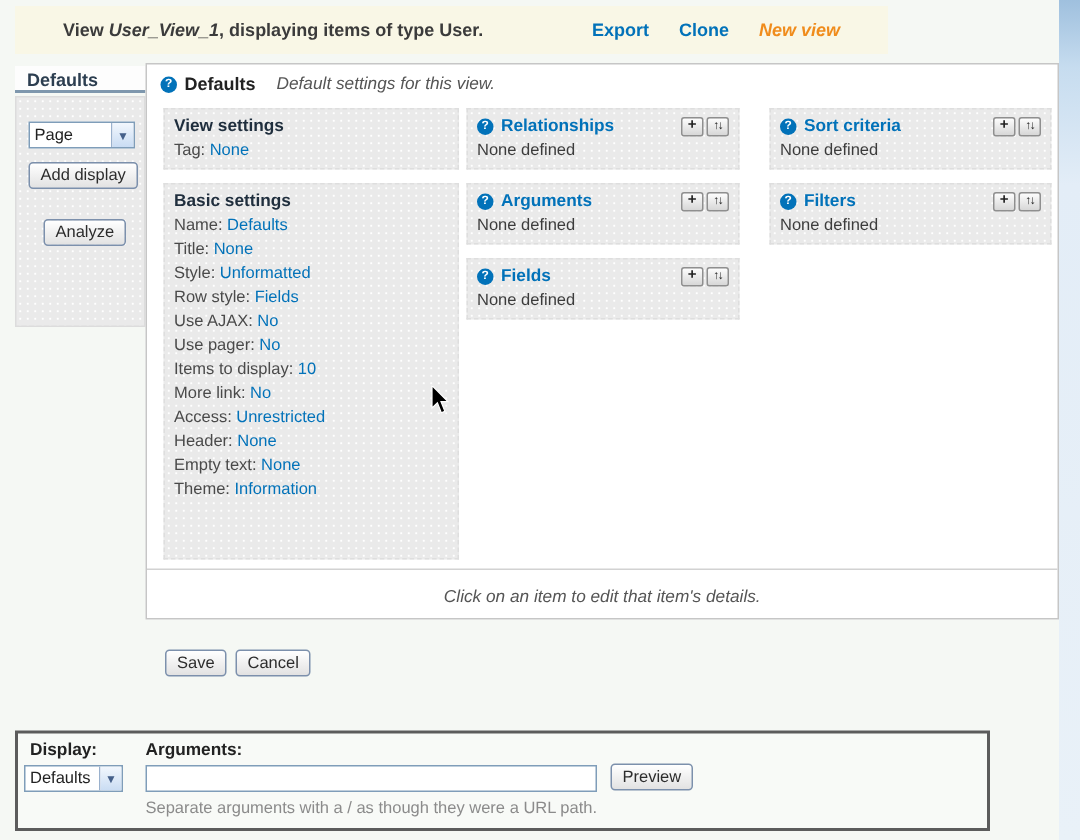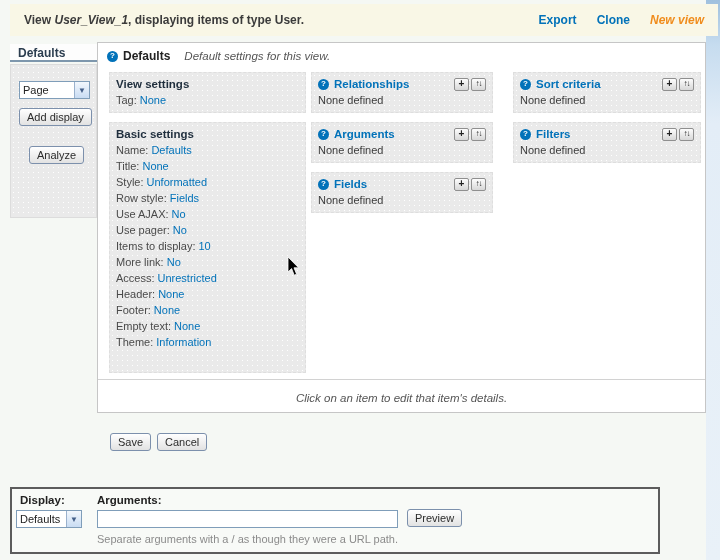--- a/index.html
+++ b/index.html
@@ -5,22 +5,22 @@
   * { margin:0; padding:0; box-sizing:border-box; }
   html,body { width:720px; height:560px; }
   body { font-family:"Liberation Sans","DejaVu Sans",sans-serif; font-size:11px; color:#444; }
   #screen { position:relative; width:720px; height:560px; background:#f5f8f4; overflow:hidden; }
 
   
   #right-strip { position:absolute; left:706px; top:0; width:14px; height:560px;
     background:linear-gradient(180deg,#9fc0de 0%,#c6dcef 8%,#e3edf7 22%,#e9f1f8 100%); }
 
   
-  #header-msg { position:absolute; left:10px; top:4px; width:708px; height:32px;
-    background:#f9f7e6; display:flex; align-items:center; padding:0 14px; }
+  #header-msg { position:absolute; left:10px; top:4px; width:582px; height:32px;
+    background:#f9f7e6; display:flex; align-items:center; padding:0 32px; }
   #header-msg .msg { font-weight:bold; font-size:12px; color:#3b3b3b; }
   #header-msg .msg .vname { font-style:italic; }
   #header-msg .links { margin-left:auto; display:flex; gap:20px; font-weight:bold; font-size:12px; }
   #header-msg .links .lnk { color:#0272b9; cursor:pointer; }
   #header-msg .links .lnk-new { color:#f08c1c; font-style:italic; cursor:pointer; }
 
   
   #tab-defaults { position:absolute; left:10px; top:44px; width:87px; height:18px;
     background:#fdfdfd; border-bottom:2px solid #7e97ad; font-weight:bold; font-size:12px;
     color:#2c3e50; line-height:18px; padding-left:8px; }
@@ -173,21 +173,20 @@
       <div class="setting-row"><span>Name:</span><span class="val">Defaults</span></div>
       <div class="setting-row"><span>Title:</span><span class="val">None</span></div>
       <div class="setting-row"><span>Style:</span><span class="val">Unformatted</span></div>
       <div class="setting-row"><span>Row style:</span><span class="val">Fields</span></div>
       <div class="setting-row"><span>Use AJAX:</span><span class="val">No</span></div>
       <div class="setting-row"><span>Use pager:</span><span class="val">No</span></div>
       <div class="setting-row"><span>Items to display:</span><span class="val">10</span></div>
       <div class="setting-row"><span>More link:</span><span class="val">No</span></div>
       <div class="setting-row"><span>Access:</span><span class="val">Unrestricted</span></div>
       <div class="setting-row"><span>Header:</span><span class="val">None</span></div>
-      <div class="setting-row"><span>Footer:</span><span class="val">None</span></div>
       <div class="setting-row"><span>Empty text:</span><span class="val">None</span></div>
       <div class="setting-row"><span>Theme:</span><span class="val">Information</span></div>
     </div>
 
     <div id="box-args" class="box dotted">
       <div class="bucket-head">
         <span class="help-icon">?</span>
         <span class="bucket-title">Arguments</span>
         <span class="bucket-icons">
           <span class="mini-btn">+</span>

